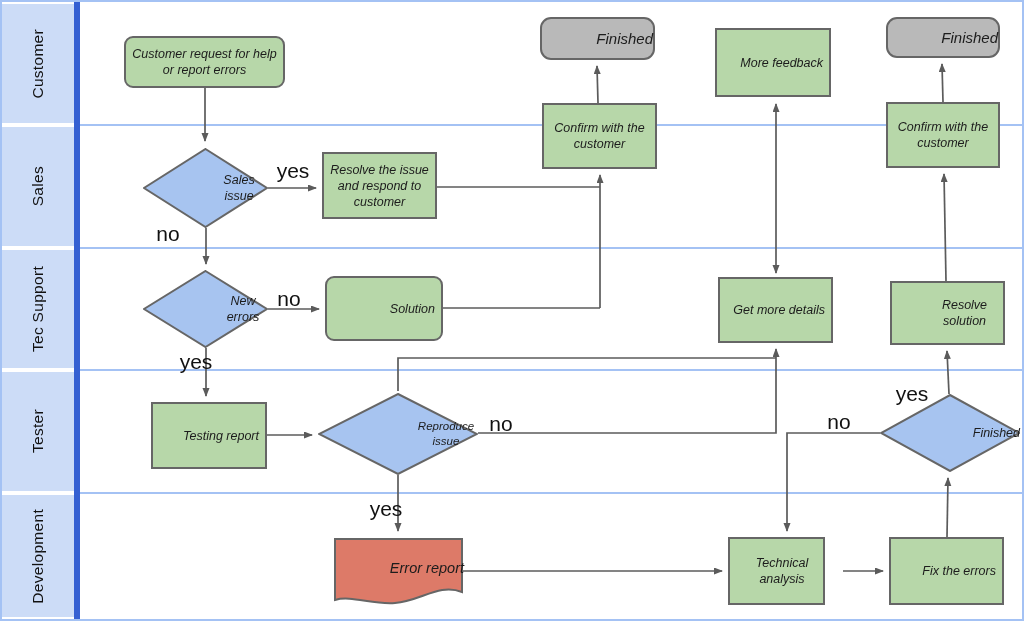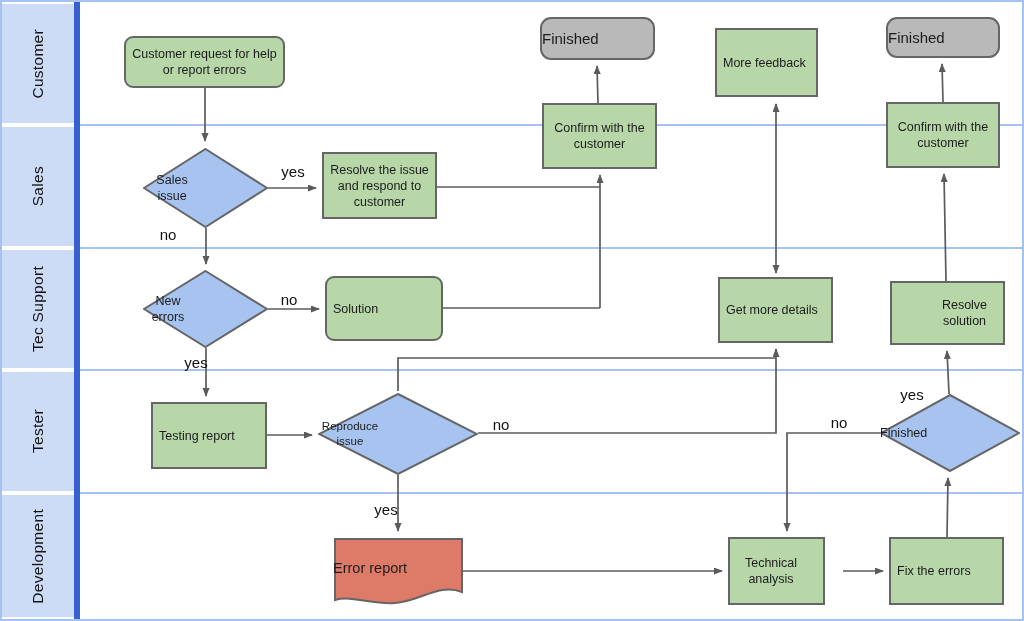--- a/index.html
+++ b/index.html
@@ -42,24 +42,25 @@
   }
   .lane-divider{
     position:absolute;left:78px;right:0;height:2px;
     background:var(--lane-divider);
   }
   
   svg.edges{position:absolute;left:0;top:0;z-index:1;}
   
   .node{
     position:absolute;z-index:2;
-    display:flex;align-items:center;justify-content:flex-start;
+    display:flex;align-items:center;justify-content:flex-end;
     text-align:center;
     font-size:12.5px;line-height:1.28;color:var(--text);
     box-sizing:border-box;
+    font-style:italic;
   }
   .proc{
     background:var(--process-fill);
     border:2px solid var(--shape-border);
   }
   .term{
     background:var(--terminator-fill);
     border:2px solid var(--shape-border);
     border-radius:11px;
     font-size:15px;
@@ -70,21 +71,21 @@
     border-radius:9px;
   }
   .shape-svg-node{background:transparent;border:none;}
   .shape-svg-node svg{position:absolute;left:0;top:0;}
   .shape-svg-node .label{position:relative;z-index:1;}
   .pad{padding:2px 6px;}
   
   .edge-label{
     position:absolute;z-index:3;
     transform:translate(-50%,-50%);
-    font-size:15px;color:#111;
+    font-size:21px;color:#111;
   }
 </style>
 </head>
 <body>
 
 <div class="canvas">
 
   <div class="lane-cell" style="top:2px;height:119px;">
     <span class="vtext">Customer</span>
   </div>
@@ -142,21 +143,21 @@
   </svg>
 
   <div class="node rounded-proc pad" style="left:122px;top:34px;width:161px;height:52px;">
     <span>Customer request for help or report errors</span>
   </div>
 
   <div class="node term" style="left:538px;top:15px;width:115px;height:43px;">
     <span>Finished</span>
   </div>
 
-  <div class="node proc pad" style="left:713px;top:26px;width:103px;height:69px;">
+  <div class="node proc pad" style="left:713px;top:26px;width:116px;height:69px;">
     <span>More feedback</span>
   </div>
 
   <div class="node term" style="left:884px;top:15px;width:114px;height:41px;">
     <span>Finished</span>
   </div>
 
   <div class="node proc pad" style="left:540px;top:101px;width:115px;height:66px;">
     <span>Confirm with the customer</span>
   </div>

